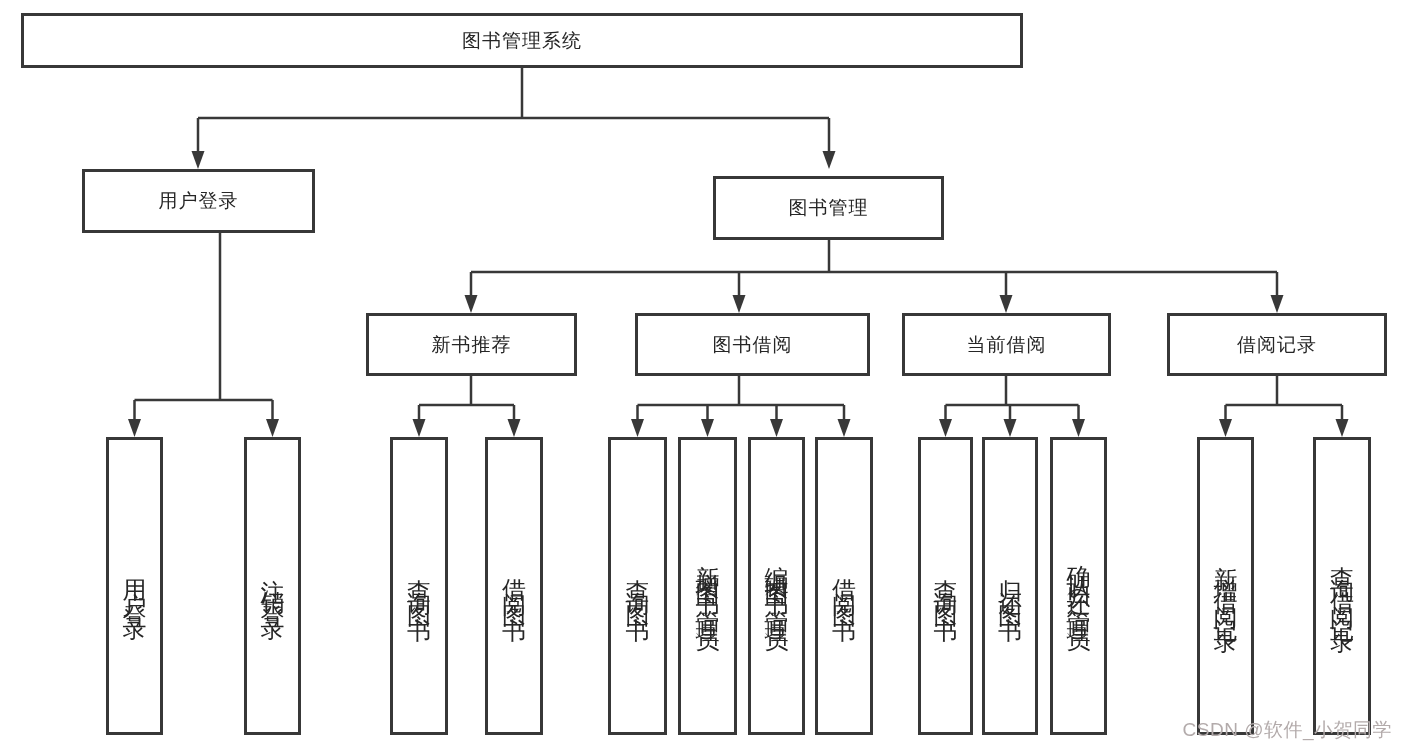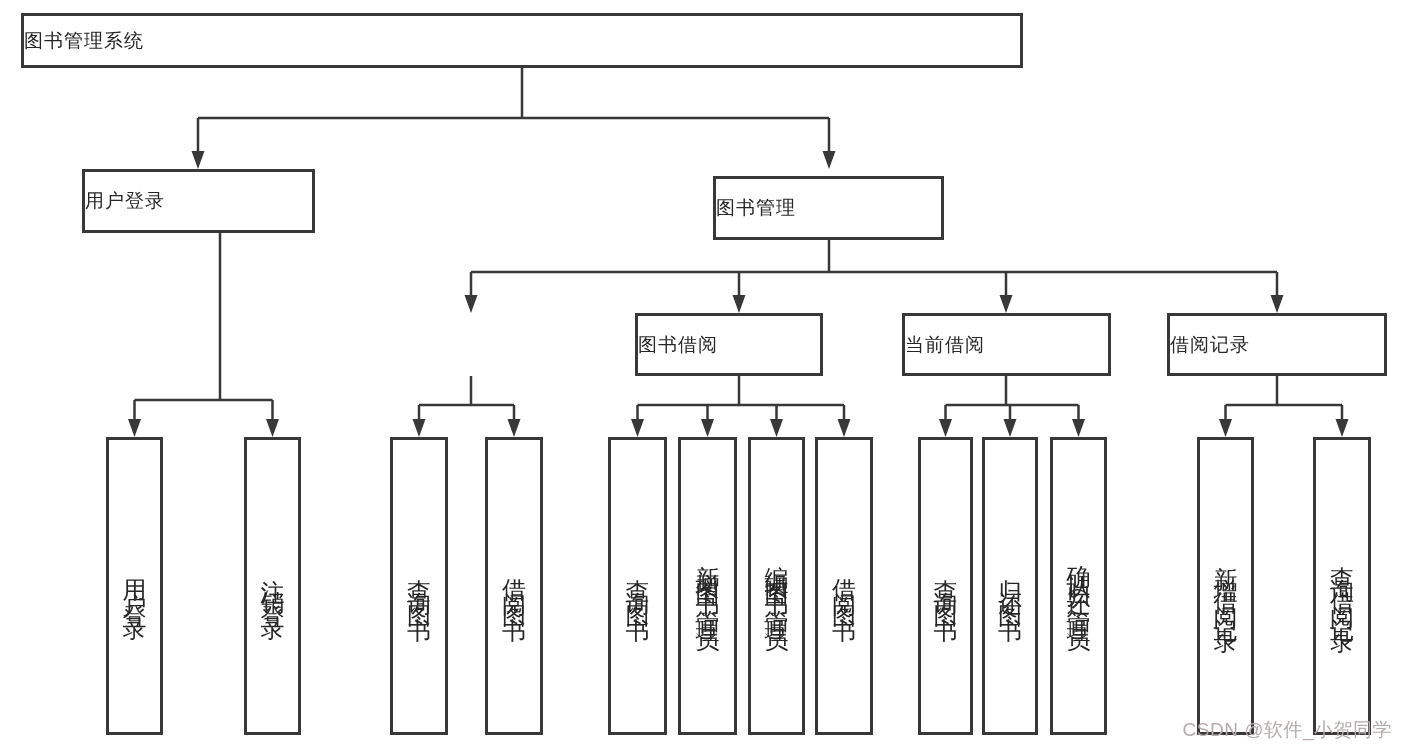--- a/index.html
+++ b/index.html
@@ -15,21 +15,21 @@
     background:var(--bg);
     font-family:"Liberation Sans","DejaVu Sans",sans-serif;
     overflow:hidden;
   }
   .connectors{position:absolute;left:0;top:0;}
   .hbox{
     position:absolute;
     box-sizing:border-box;
     border:3px solid var(--line);
     background:#fff;
-    display:flex;align-items:center;
+    display:flex;align-items:center;justify-content:center;
     color:var(--text);
     font-size:19px;
     letter-spacing:1px;
   }
   .vbox{
     position:absolute;
     box-sizing:border-box;
     top:437px;height:298px;
     border:3px solid var(--line);
     background:#fff;
@@ -95,21 +95,24 @@
     <span>图书管理系统</span>
   </div>
 
   <div class="hbox" style="left:82px;top:169px;width:233px;height:64px;">
     <span>用户登录</span>
   </div>
   <div class="hbox" style="left:713px;top:169px;width:231px;height:64px;margin-top:7px;">
     <span>图书管理</span>
   </div>
 
-  <div class="hbox" style="left:635px;top:313px;width:188px;height:63px;">
+  <div class="hbox" style="left:366px;top:313px;width:211px;height:63px;">
+    <span>新书推荐</span>
+  </div>
+  <div class="hbox" style="left:635px;top:313px;width:235px;height:63px;">
     <span>图书借阅</span>
   </div>
   <div class="hbox" style="left:902px;top:313px;width:209px;height:63px;">
     <span>当前借阅</span>
   </div>
   <div class="hbox" style="left:1167px;top:313px;width:220px;height:63px;">
     <span>借阅记录</span>
   </div>
 
   <div class="vbox" style="left:106px;width:57px;">

